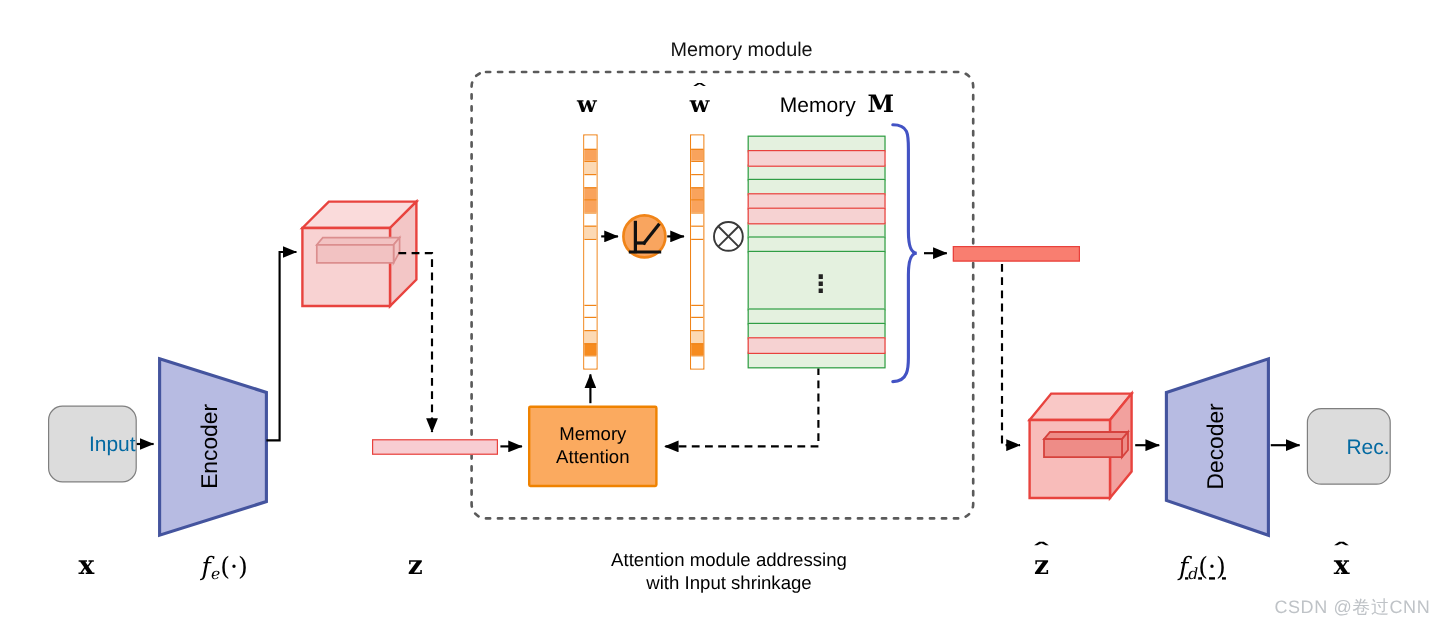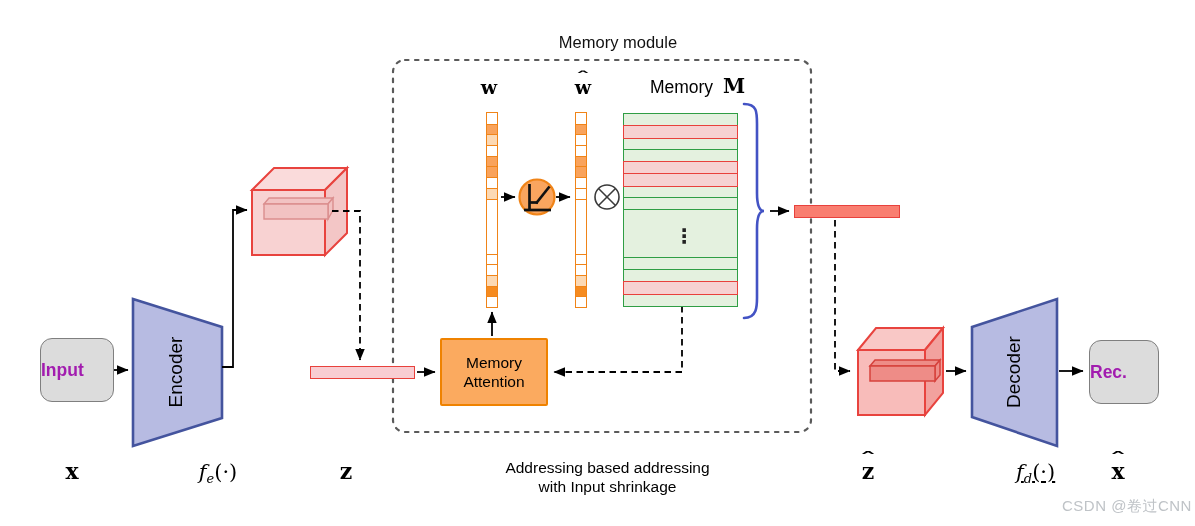--- a/index.html
+++ b/index.html
@@ -4,22 +4,22 @@
 <style>
   html,body{margin:0;padding:0;background:#ffffff;}
   .canvas{position:relative;width:1195px;height:526px;background:#fff;overflow:hidden;
           font-family:"Liberation Sans", sans-serif;}
   svg.layer{position:absolute;left:0;top:0;z-index:0;}
   .lbl{position:absolute;z-index:2;color:#000;}
 
   
   .graybox{position:absolute;z-index:2;background:var(--box_gray_fill);
            border:1.6px solid var(--box_gray_stroke);border-radius:12px;
-           display:flex;align-items:center;justify-content:flex-start;
-           font-size:17.5px;color:#a21caf;font-weight:bold;}
+           display:flex;align-items:center;justify-content:flex-end;
+           font-size:17.5px;color:#0369a1;}
 
   
   .rotlbl{position:absolute;z-index:2;width:110px;height:30px;text-align:center;
           font-size:19px;color:#000;transform:rotate(-90deg);line-height:30px;}
 
   
   .bar{position:absolute;z-index:2;box-sizing:border-box;border:1.7px solid var(--bar_stroke);}
   .zbar{background:var(--z_bar_fill);}
   .redbar{background:var(--red_bar_fill);}
 
@@ -220,38 +220,38 @@
   <div class="rotlbl" style="left:959px;top:357px;">Decoder</div>
 
   <div class="graybox" style="left:1089px;top:340px;width:68px;height:62px;">
     <span>Rec.</span>
   </div>
 
   <div class="lbl math" style="left:48px;top:458px;width:48px;text-align:center;font-size:22px;">
     <span>x</span>
   </div>
 
-  <div class="lbl" style="left:180px;top:460px;width:76px;text-align:center;font-size:21px;font-family:'DejaVu Serif',serif;">
+  <div class="lbl" style="left:168px;top:460px;width:76px;text-align:left;font-size:21px;font-family:'DejaVu Serif',serif;">
     <span class="mathit">f</span><span class="fsub">e</span><span>(·)</span>
   </div>
 
   <div class="lbl math" style="left:322px;top:458px;width:48px;text-align:center;font-size:22px;">
     <span>z</span>
   </div>
 
   <div class="caption" style="left:445px;top:458px;width:325px;">
-    <div>Addressing based addressing</div>
+    <div>Attention module addressing</div>
     <div>with Input shrinkage</div>
   </div>
 
   <div class="lbl math" style="left:844px;top:458px;width:48px;text-align:center;font-size:22px;">
     <span class="mhat"><span class="hat">ˆ</span><span>z</span></span>
   </div>
 
-  <div class="lbl" style="left:1016px;top:460px;width:76px;text-align:left;font-size:21px;font-family:'DejaVu Serif',serif;text-decoration:underline;">
+  <div class="lbl" style="left:964px;top:460px;width:76px;text-align:center;font-size:21px;font-family:'DejaVu Serif',serif;text-decoration:underline;">
     <span class="mathit">f</span><span class="fsub">d</span><span>(·)</span>
   </div>
 
   <div class="lbl math" style="left:1094px;top:458px;width:48px;text-align:center;font-size:22px;">
     <span class="mhat"><span class="hat">ˆ</span><span>x</span></span>
   </div>
 
   <div class="watermark" style="left:1062px;top:497px;">CSDN @卷过CNN</div>
 
 </div>

